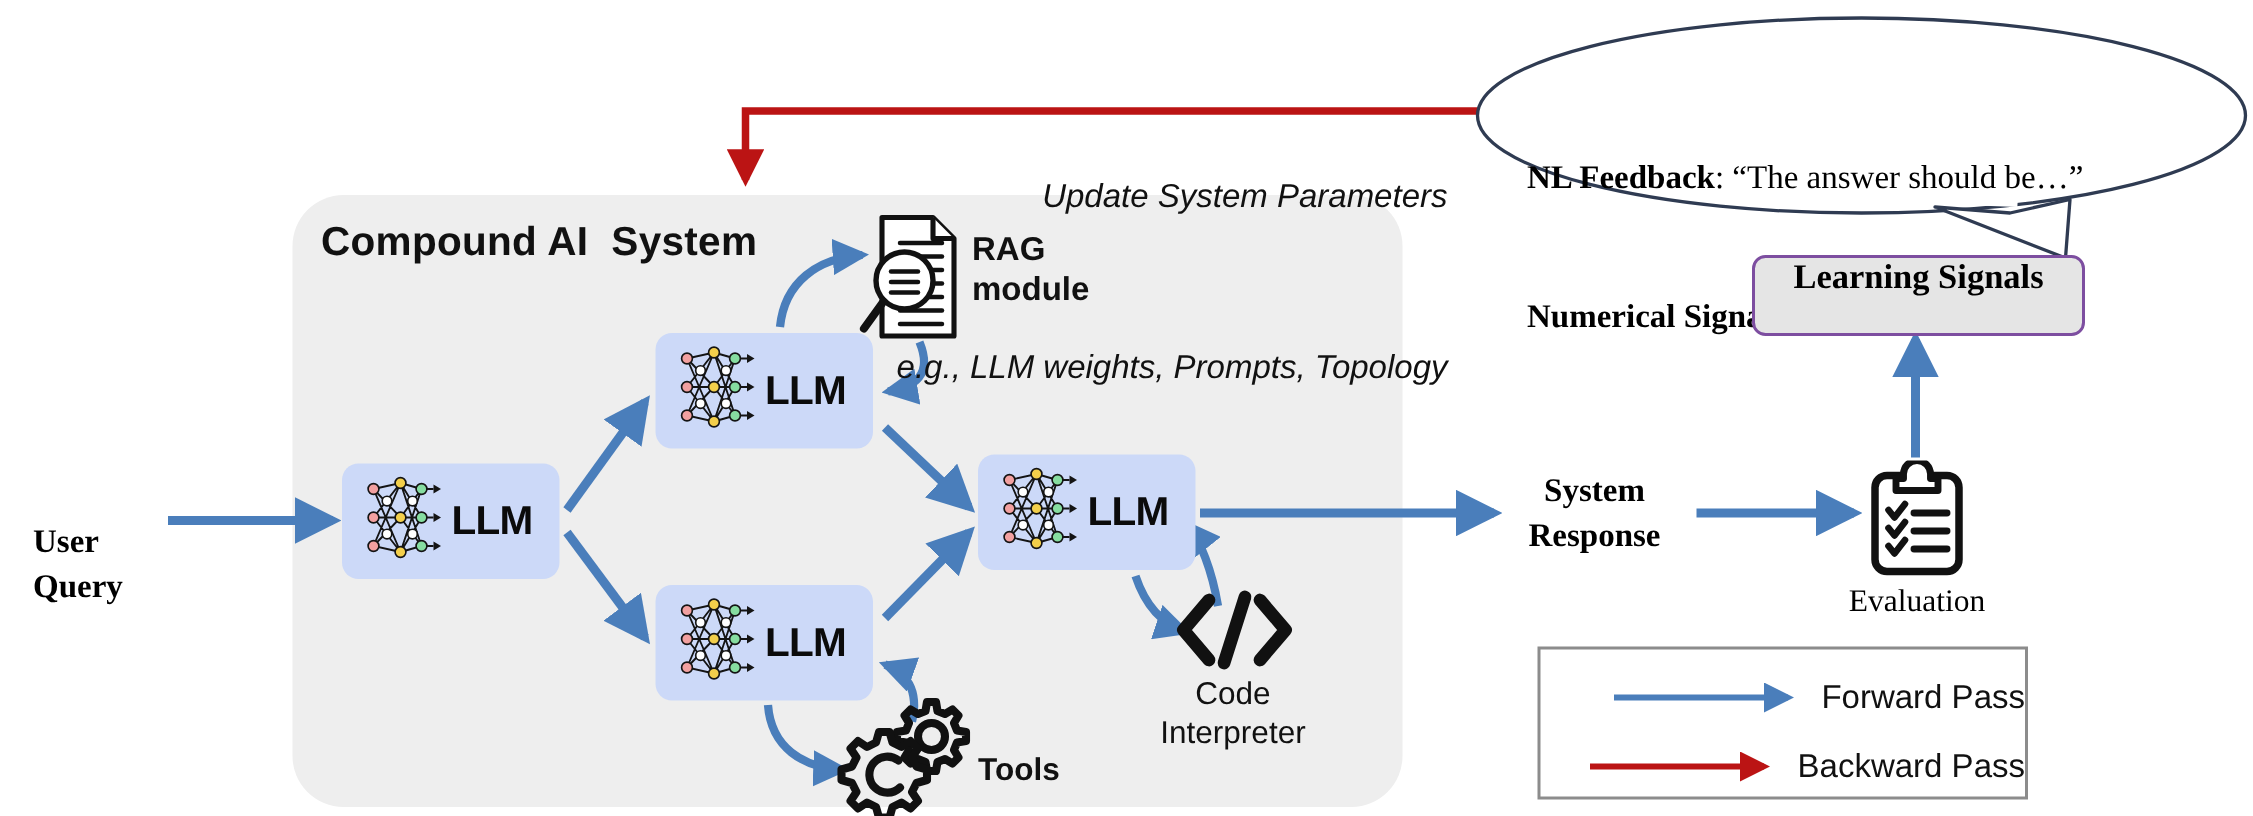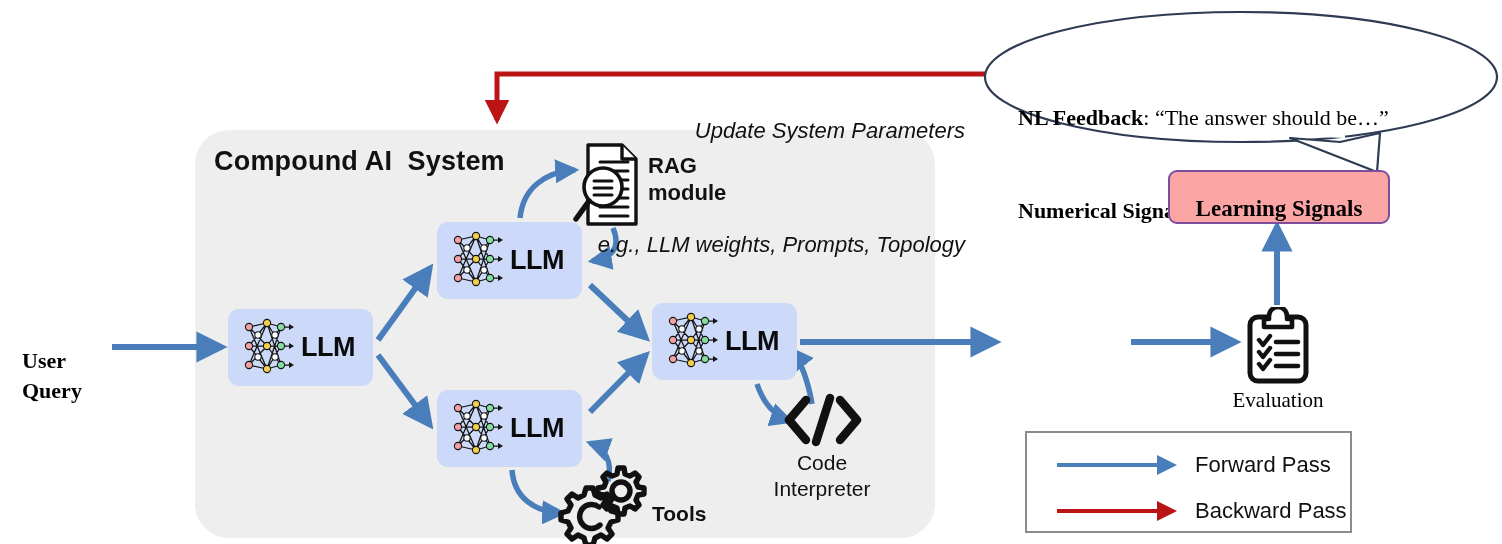--- a/index.html
+++ b/index.html
@@ -45,28 +45,28 @@
           color:#111;font-size:22px;line-height:38px;
           font-family:"Liberation Sans",sans-serif;}
 
   
   #bubble-text{left:1018px;top:40px;width:460px;font-family:"Liberation Serif",serif;
                font-size:22px;color:#000;line-height:31px;}
   #bubble-text b{font-weight:bold;margin-top:37px;}
 
   
   #learn-box{position:absolute;left:1168px;top:170px;width:218px;height:50px;
-             background:#fca5a5;border:2px solid #7d4ea0;border-radius:9px;
-             display:flex;align-items:flex-end;justify-content:center;}
+             background:#e5e5e5;border:2px solid #7d4ea0;border-radius:9px;
+             display:flex;align-items:flex-start;justify-content:center;}
   #learn-lab{font-family:"Liberation Serif",serif;font-weight:bold;font-size:23px;color:#000;}
 
   
   #legend{position:absolute;left:1025px;top:431px;width:323px;height:98px;
           background:#fff;border:2px solid #8c8c8c;}
-  .lg-row{position:absolute;left:0;width:100%;height:40px;display:flex;align-items:center;}
+  .lg-row{position:absolute;left:0;width:100%;height:40px;display:flex;align-items:center;justify-content:flex-end;}
   #lg-r1{top:12px;} #lg-r2{top:58px;}
   .lg-lab{font-size:22px;color:#111;margin-left:10px;font-family:"Liberation Sans",sans-serif;}
   .lg-svg{margin-left:28px;}
 </style>
 </head>
 <body>
 
 <div id="stage">
 
   <div id="panel"></div>
@@ -320,20 +320,22 @@
         <line x1="33" y1="47" x2="55" y2="47"></line>
         <line x1="33" y1="59" x2="55" y2="59"></line>
       </g>
     </svg>
   </div>
   <div class="txt" id="eval-label">Evaluation</div>
 
   <div class="txt" id="panel-title">Compound AI  System</div>
   <div class="txt" id="user-query">User
 Query</div>
+  <div class="txt" id="system-response">System
+Response</div>
 
   <div class="txt" id="bp-cap">
     <div>Update System Parameters</div>
     <div>e.g., LLM weights, Prompts, Topology</div>
   </div>
 
   <div class="txt" id="bubble-text">
     <div><b>NL Feedback</b><span>: “The answer should be…”</span></div>
     <div><b>Numerical Signals</b><span>: 0.37, -0.29, …</span></div>
   </div>

